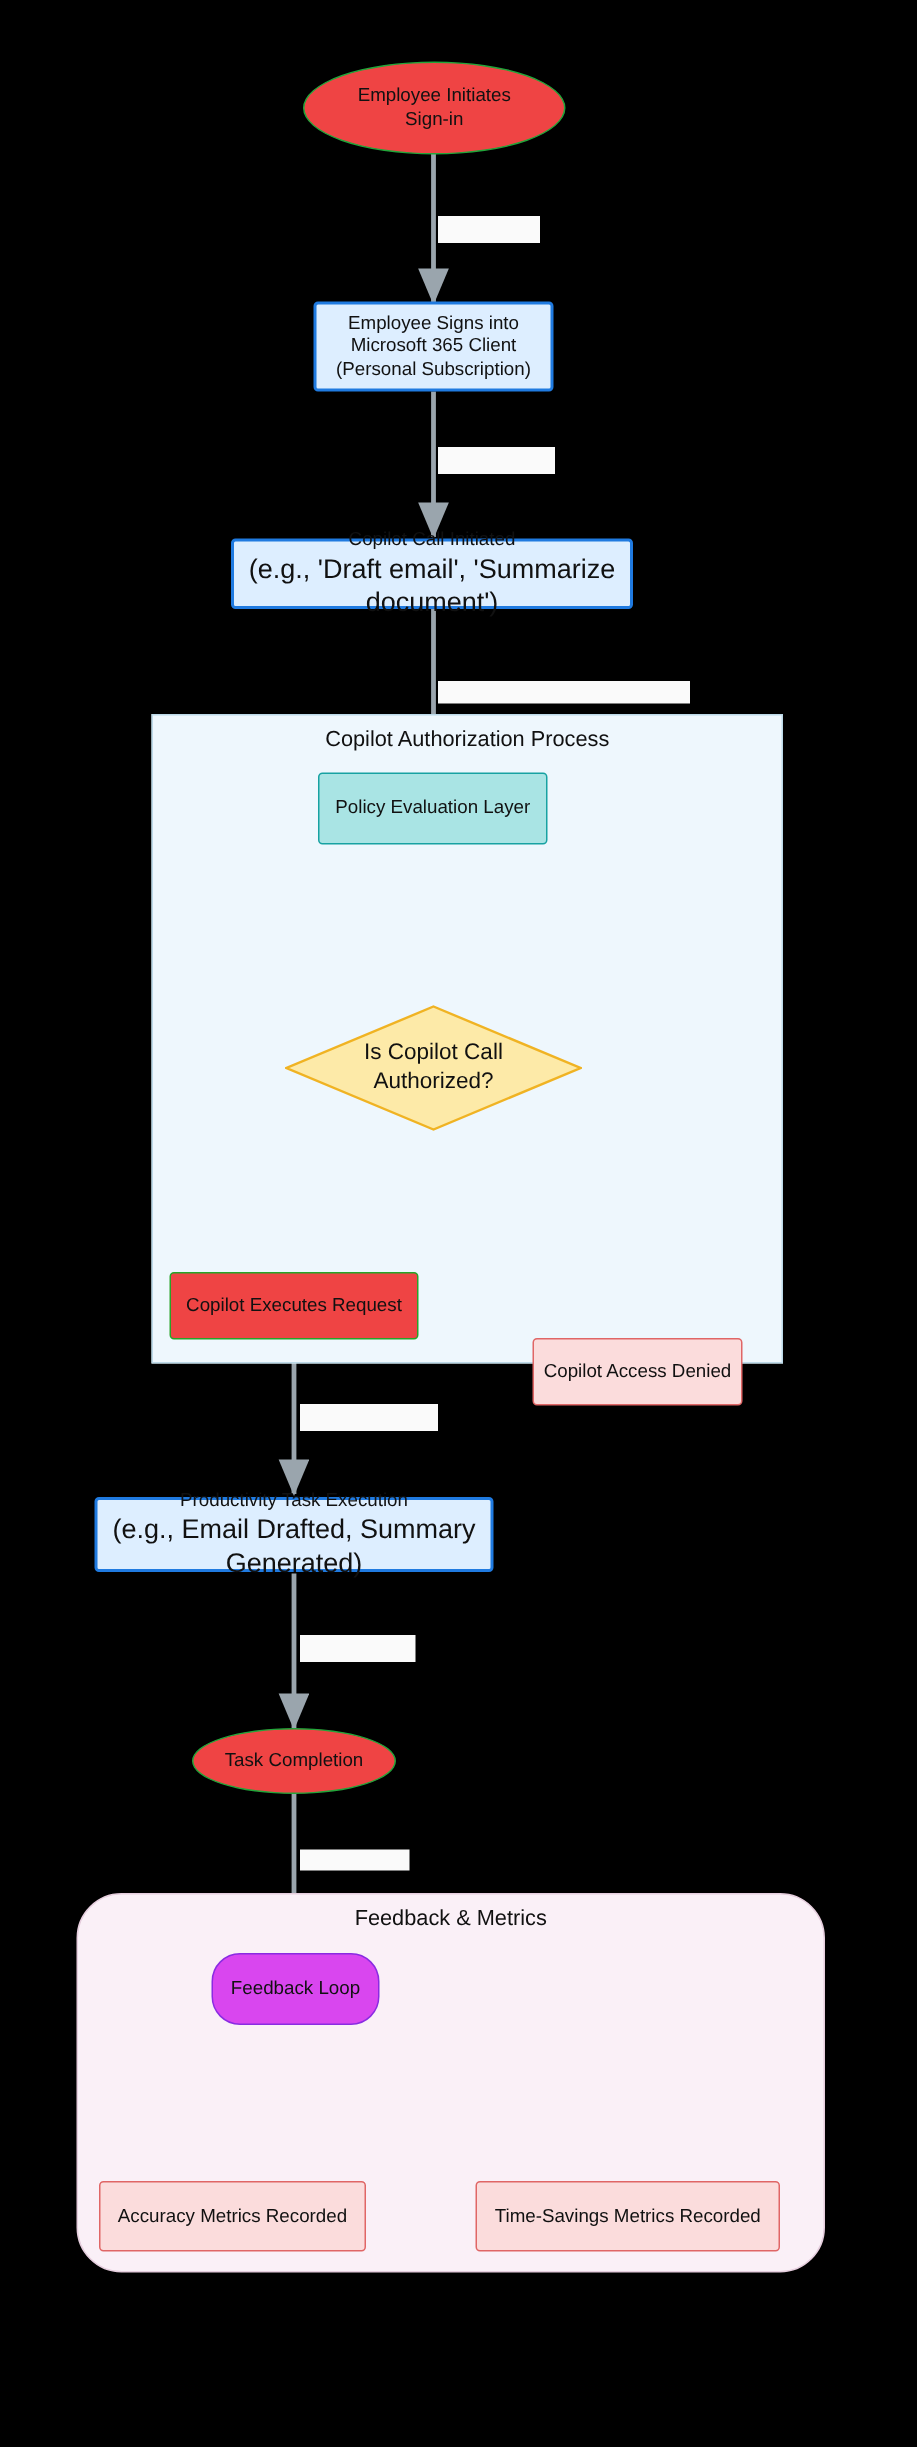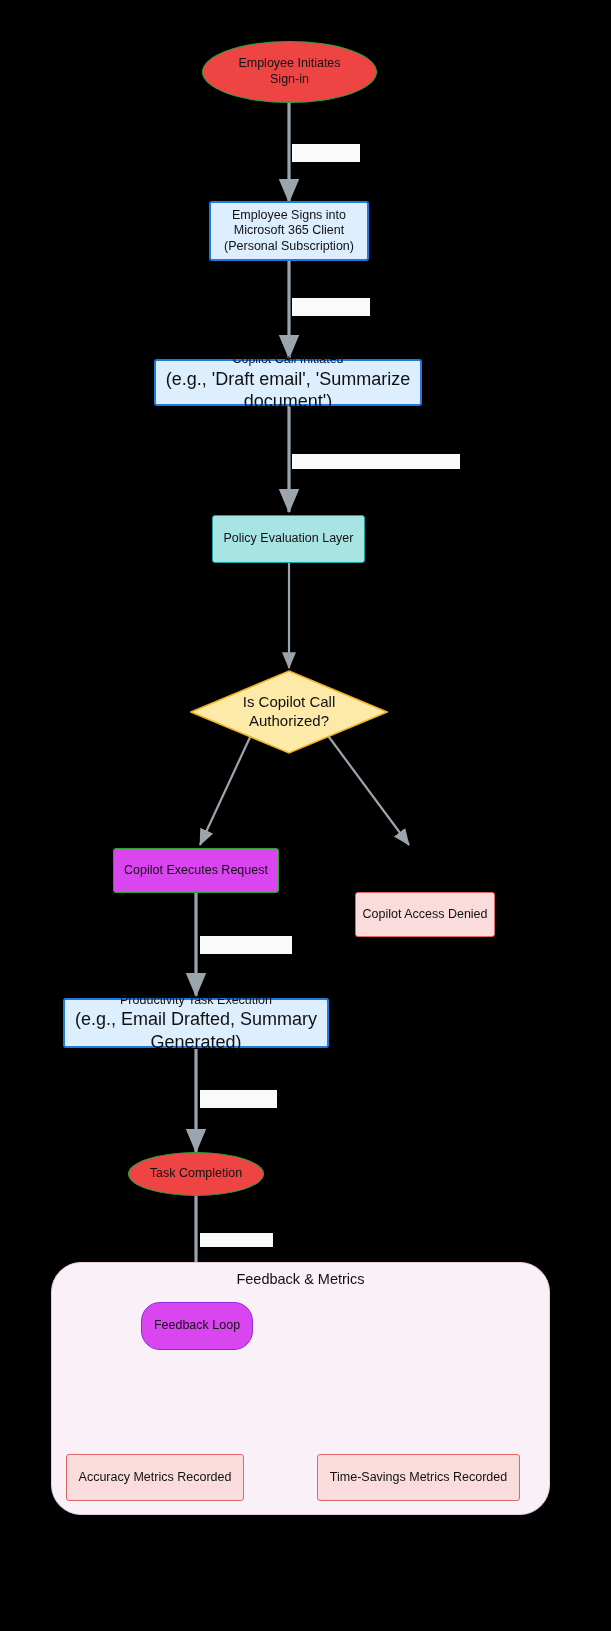--- a/index.html
+++ b/index.html
@@ -20,41 +20,44 @@
   .diamond-wrap{position:absolute;z-index:5;}
   .diamond-shape{position:absolute;left:0;top:0;width:100%;height:100%;}
   .diamond-text{position:absolute;left:0;top:0;width:100%;height:100%;
       display:flex;align-items:center;justify-content:center;text-align:center;
       font-size:15px;color:#111;line-height:1.25;}
 
   
   .blue{background:#ddeeff;border-color:#1f7ae0;}
   .green-ell{background:#ef4444;border-color:#22a53a;}
   .teal{background:#a9e4e4;border-color:#17a2a2;border-width:1px;}
-  .green{background:#d946ef;border-color:#28a428;border-width:1px;justify-content:center;}
+  .green{background:#ef4444;border-color:#28a428;border-width:1px;justify-content:center;}
   .redbox{background:#fbdcdc;border-color:#e06666;border-width:1px;}
   .purple{background:#d946ef;border-color:#8a2be2;border-width:1px;border-radius:19px;}
 
   
   .subgraph{position:absolute;box-sizing:border-box;border-width:1px;border-style:solid;z-index:1;}
   .sg-auth{background:#eef7fd;border-color:#bcd9e8;}
   .sg-feedback{background:#faf0f7;border-color:#e6cede;}
   .sg-title{position:absolute;left:0;right:0;top:8px;text-align:center;
             font-size:14.5px;color:#111;z-index:2;}
 
   
   .edge-label{position:absolute;background:#fafafa;color:#ffffff;font-size:10.5px;
               z-index:6;padding:1px 3px;box-sizing:border-box;white-space:nowrap;
               line-height:13px;}
 </style>
 </head>
 <body>
 
 <div class="canvas">
 
+  <div class="subgraph sg-auth" style="left:101px;top:476px;width:421px;height:433px;">
+    <div class="sg-title">Copilot Authorization Process</div>
+  </div>
 
   <div class="subgraph sg-feedback" style="left:51px;top:1262px;width:499px;height:253px;border-radius:30px;">
     <div class="sg-title">Feedback &amp; Metrics</div>
   </div>
 
   <svg class="edges" viewBox="0 0 611 1631" xmlns="http://www.w3.org/2000/svg">
     <defs>
       <marker id="ah" markerWidth="9" markerHeight="9" refX="7.2" refY="3.2" orient="auto" markerUnits="strokeWidth">
         <path d="M0,0 L7.6,3.2 L0,6.4 z" fill="#9aa5ad"></path>
       </marker>

